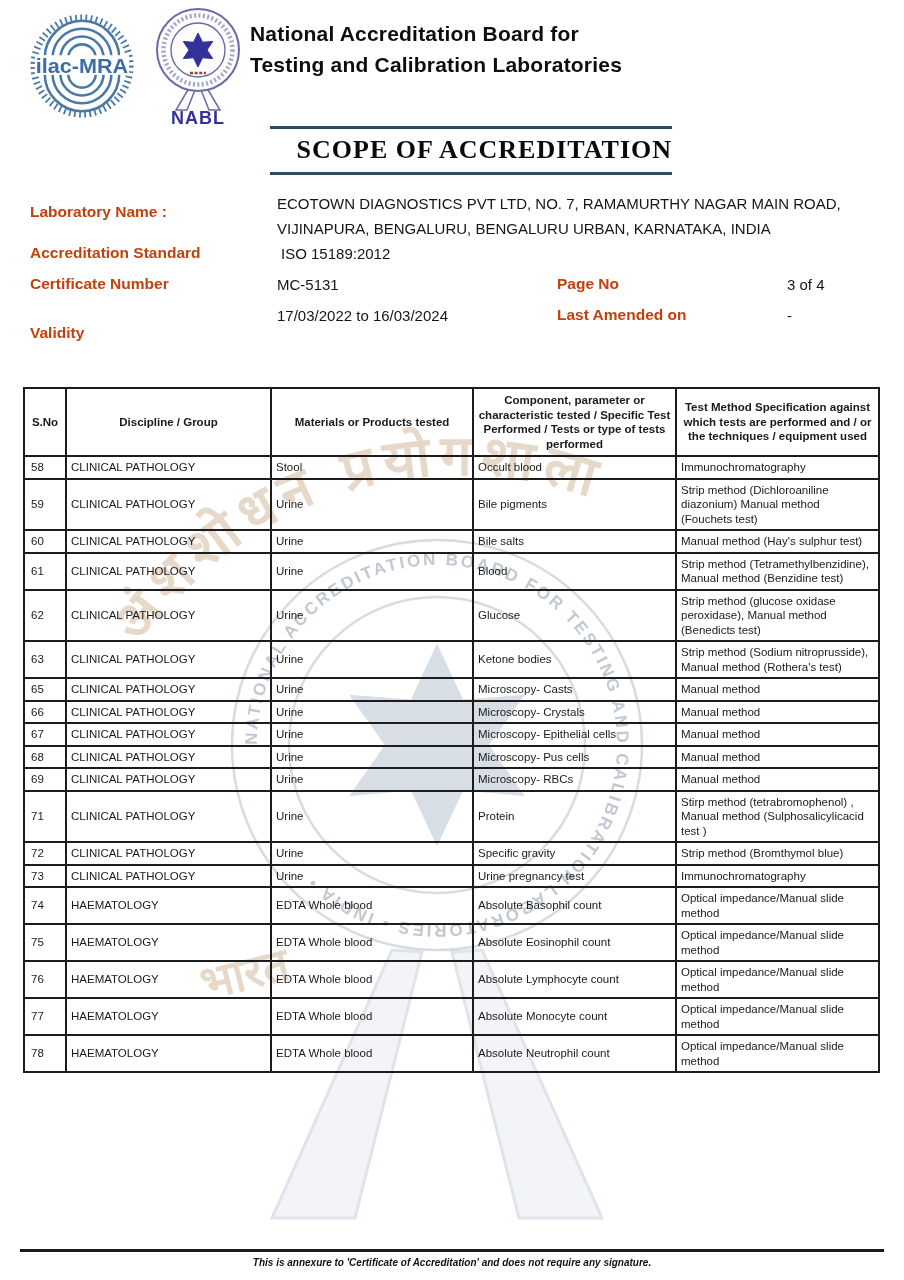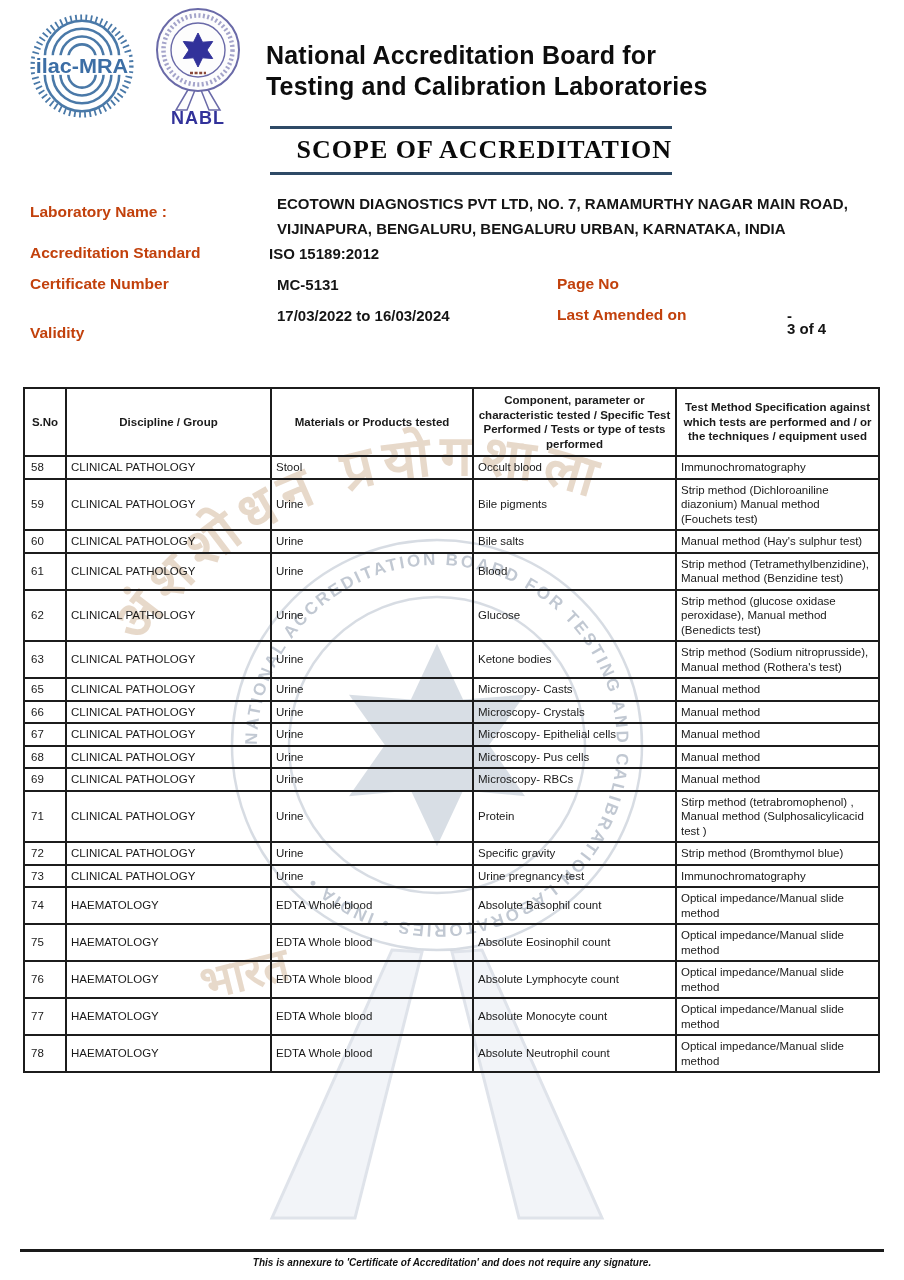--- a/index.html
+++ b/index.html
@@ -6,43 +6,43 @@
   .page {
     position:relative; width:904px; height:1280px; background:#ffffff;
     font-family:"Liberation Sans","DejaVu Sans",sans-serif; color:#111;
     overflow:hidden;
   }
   
   .logo-block { position:absolute; }
   .ilac-logo { left:28px; top:12px; width:108px; height:108px; }
   .nabl-logo { left:150px; top:6px; width:96px; height:120px; }
   .org-title {
-    position:absolute; left:266px; top:18px;
-    font-size:25px; font-weight:bold; line-height:31px; color:#0d0d0d;
-    letter-spacing:0.2px; white-space:nowrap;margin-top:22px;
+    position:absolute; left:250px; top:18px;
+    font-size:21px; font-weight:bold; line-height:31px; color:#0d0d0d;
+    letter-spacing:0.2px; white-space:nowrap;
   }
   .scope-banner {
     position:absolute; left:270px; top:126px; width:402px;
     border-top:3px solid #2e4a66; border-bottom:3px solid #2e4a66;
     padding:6px 0 7px; text-align:right;
     font-family:"Liberation Serif","DejaVu Serif",serif;
     font-size:26px; font-weight:bold; letter-spacing:1px; color:#0a0a0a;
     white-space:nowrap;
   }
   
   .info-label { position:absolute; font-size:15.5px; font-weight:bold; color:#c2410c; white-space:nowrap; }
-  .info-value { position:absolute; font-size:15px; color:#151515;font-weight:bold; }
+  .info-value { position:absolute; font-size:15px; color:#151515; }
   #lab-label   { left:30px;  top:203px; }
   #lab-value   { left:277px; top:191px; width:596px; line-height:25px; }
   #std-label   { left:30px;  top:244px; }
-  #std-value   { left:269px; top:245px; }
+  #std-value   { left:281px; top:245px; }
   #cert-label  { left:30px;  top:275px; }
   #cert-value  { left:277px; top:276px; }
   #page-label  { left:557px; top:275px; }
-  #page-value  { left:787px; top:276px;margin-top:44px; }
+  #page-value  { left:787px; top:276px; }
   #val-label   { left:30px;  top:306px;margin-top:18px; }
   #val-value   { left:277px; top:307px; }
   #amend-label { left:557px; top:306px; }
   #amend-value { left:787px; top:307px; }
   
   .watermark { position:absolute; left:0; top:380px; width:904px; height:850px; z-index:0; pointer-events:none; }
   
   table.scope {
     position:absolute; left:23px; top:387px; width:855px; z-index:1;
     border-collapse:collapse; table-layout:fixed; background:transparent;

